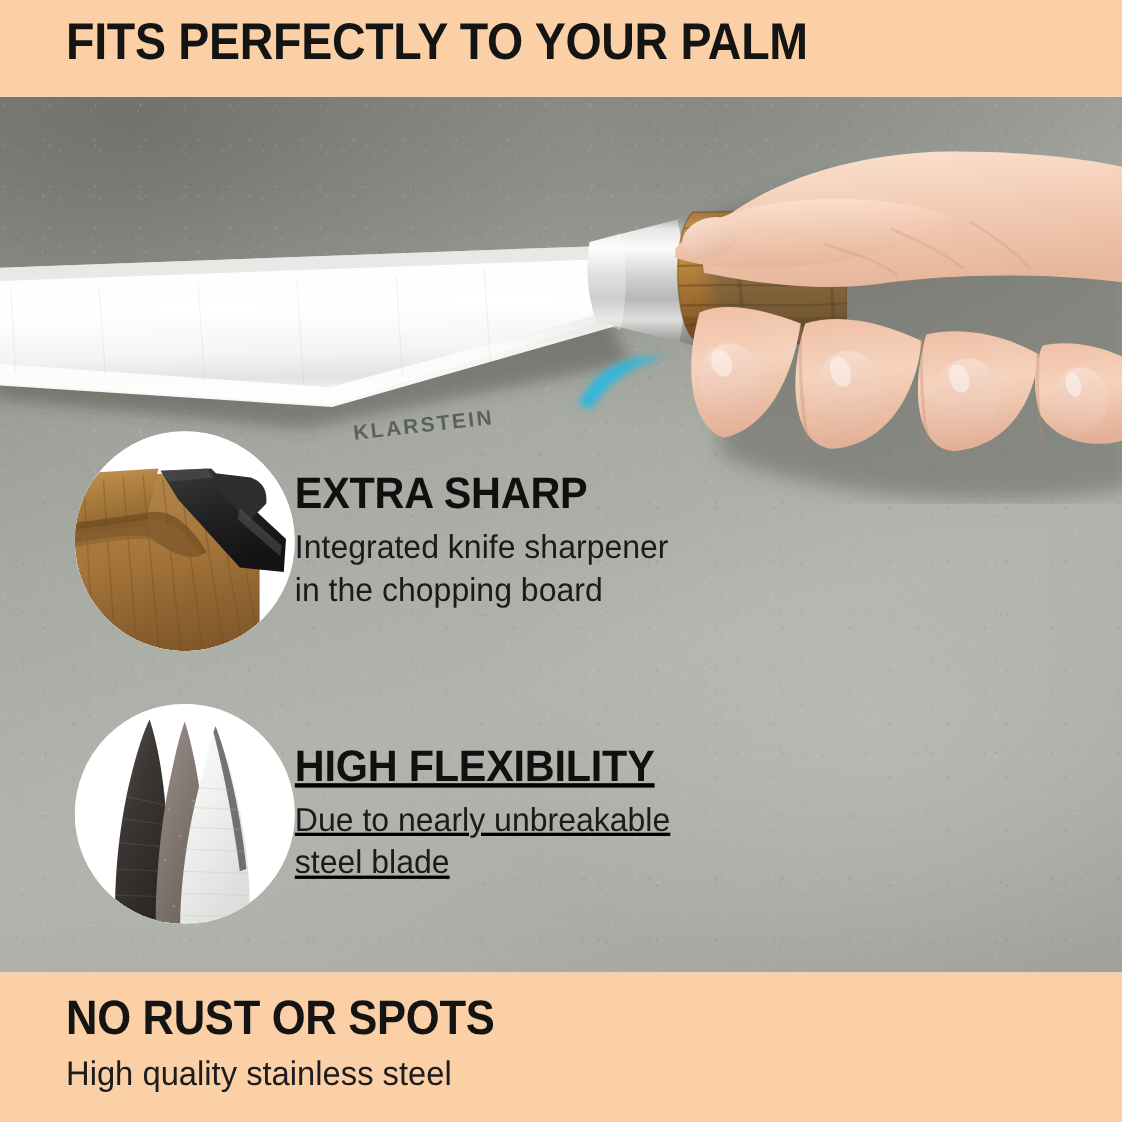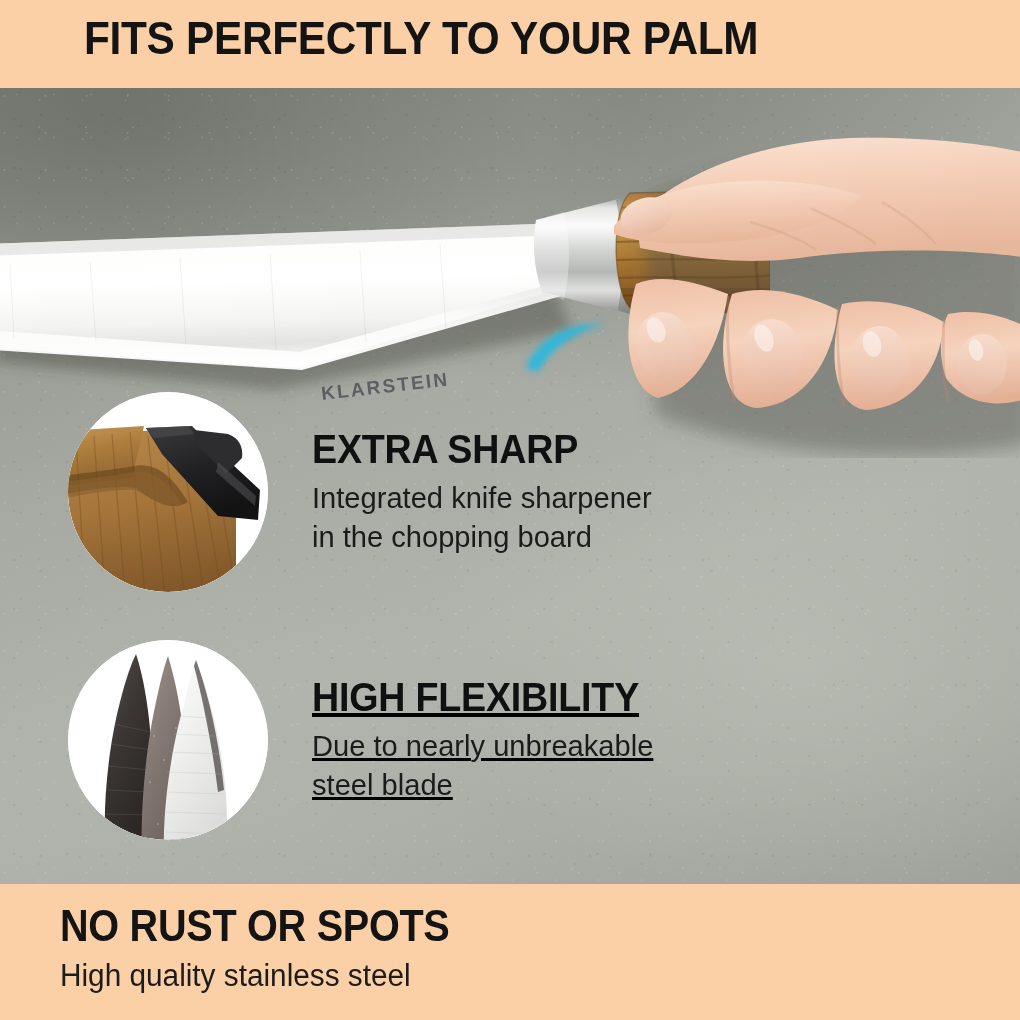--- a/index.html
+++ b/index.html
@@ -27,21 +27,21 @@
     position: absolute;
     left: 0;
     width: 100%;
     background: #fbd0a7;
     box-sizing: border-box;
     z-index: 40;
   }
   .banner-top {
     top: 0;
     height: 88px;
-    padding: 14px 0 0 84px;
+    padding: 14px 0 0 60px;
   }
   .banner-bottom {
     top: 884px;
     height: 160px;
     padding: 20px 0 0 60px;
   }
 
   .headline {
     font-family: "Liberation Sans", sans-serif;
     font-weight: 700;
@@ -152,21 +152,20 @@
     position: relative;
     width: 200px;
     height: 200px;
     border-radius: 50%;
     overflow: hidden;
     background: #ffffff;
     flex: 0 0 auto;
   }
 
   .feature-text {
-    margin-left: 44px;
   }
   .feature-title {
     font-family: "Liberation Sans", sans-serif;
     font-weight: 700;
     font-size: 40px;
     line-height: 1.0;
     color: #101010;
     letter-spacing: -0.2px;
     margin: 0;
     transform: scaleX(0.94);

